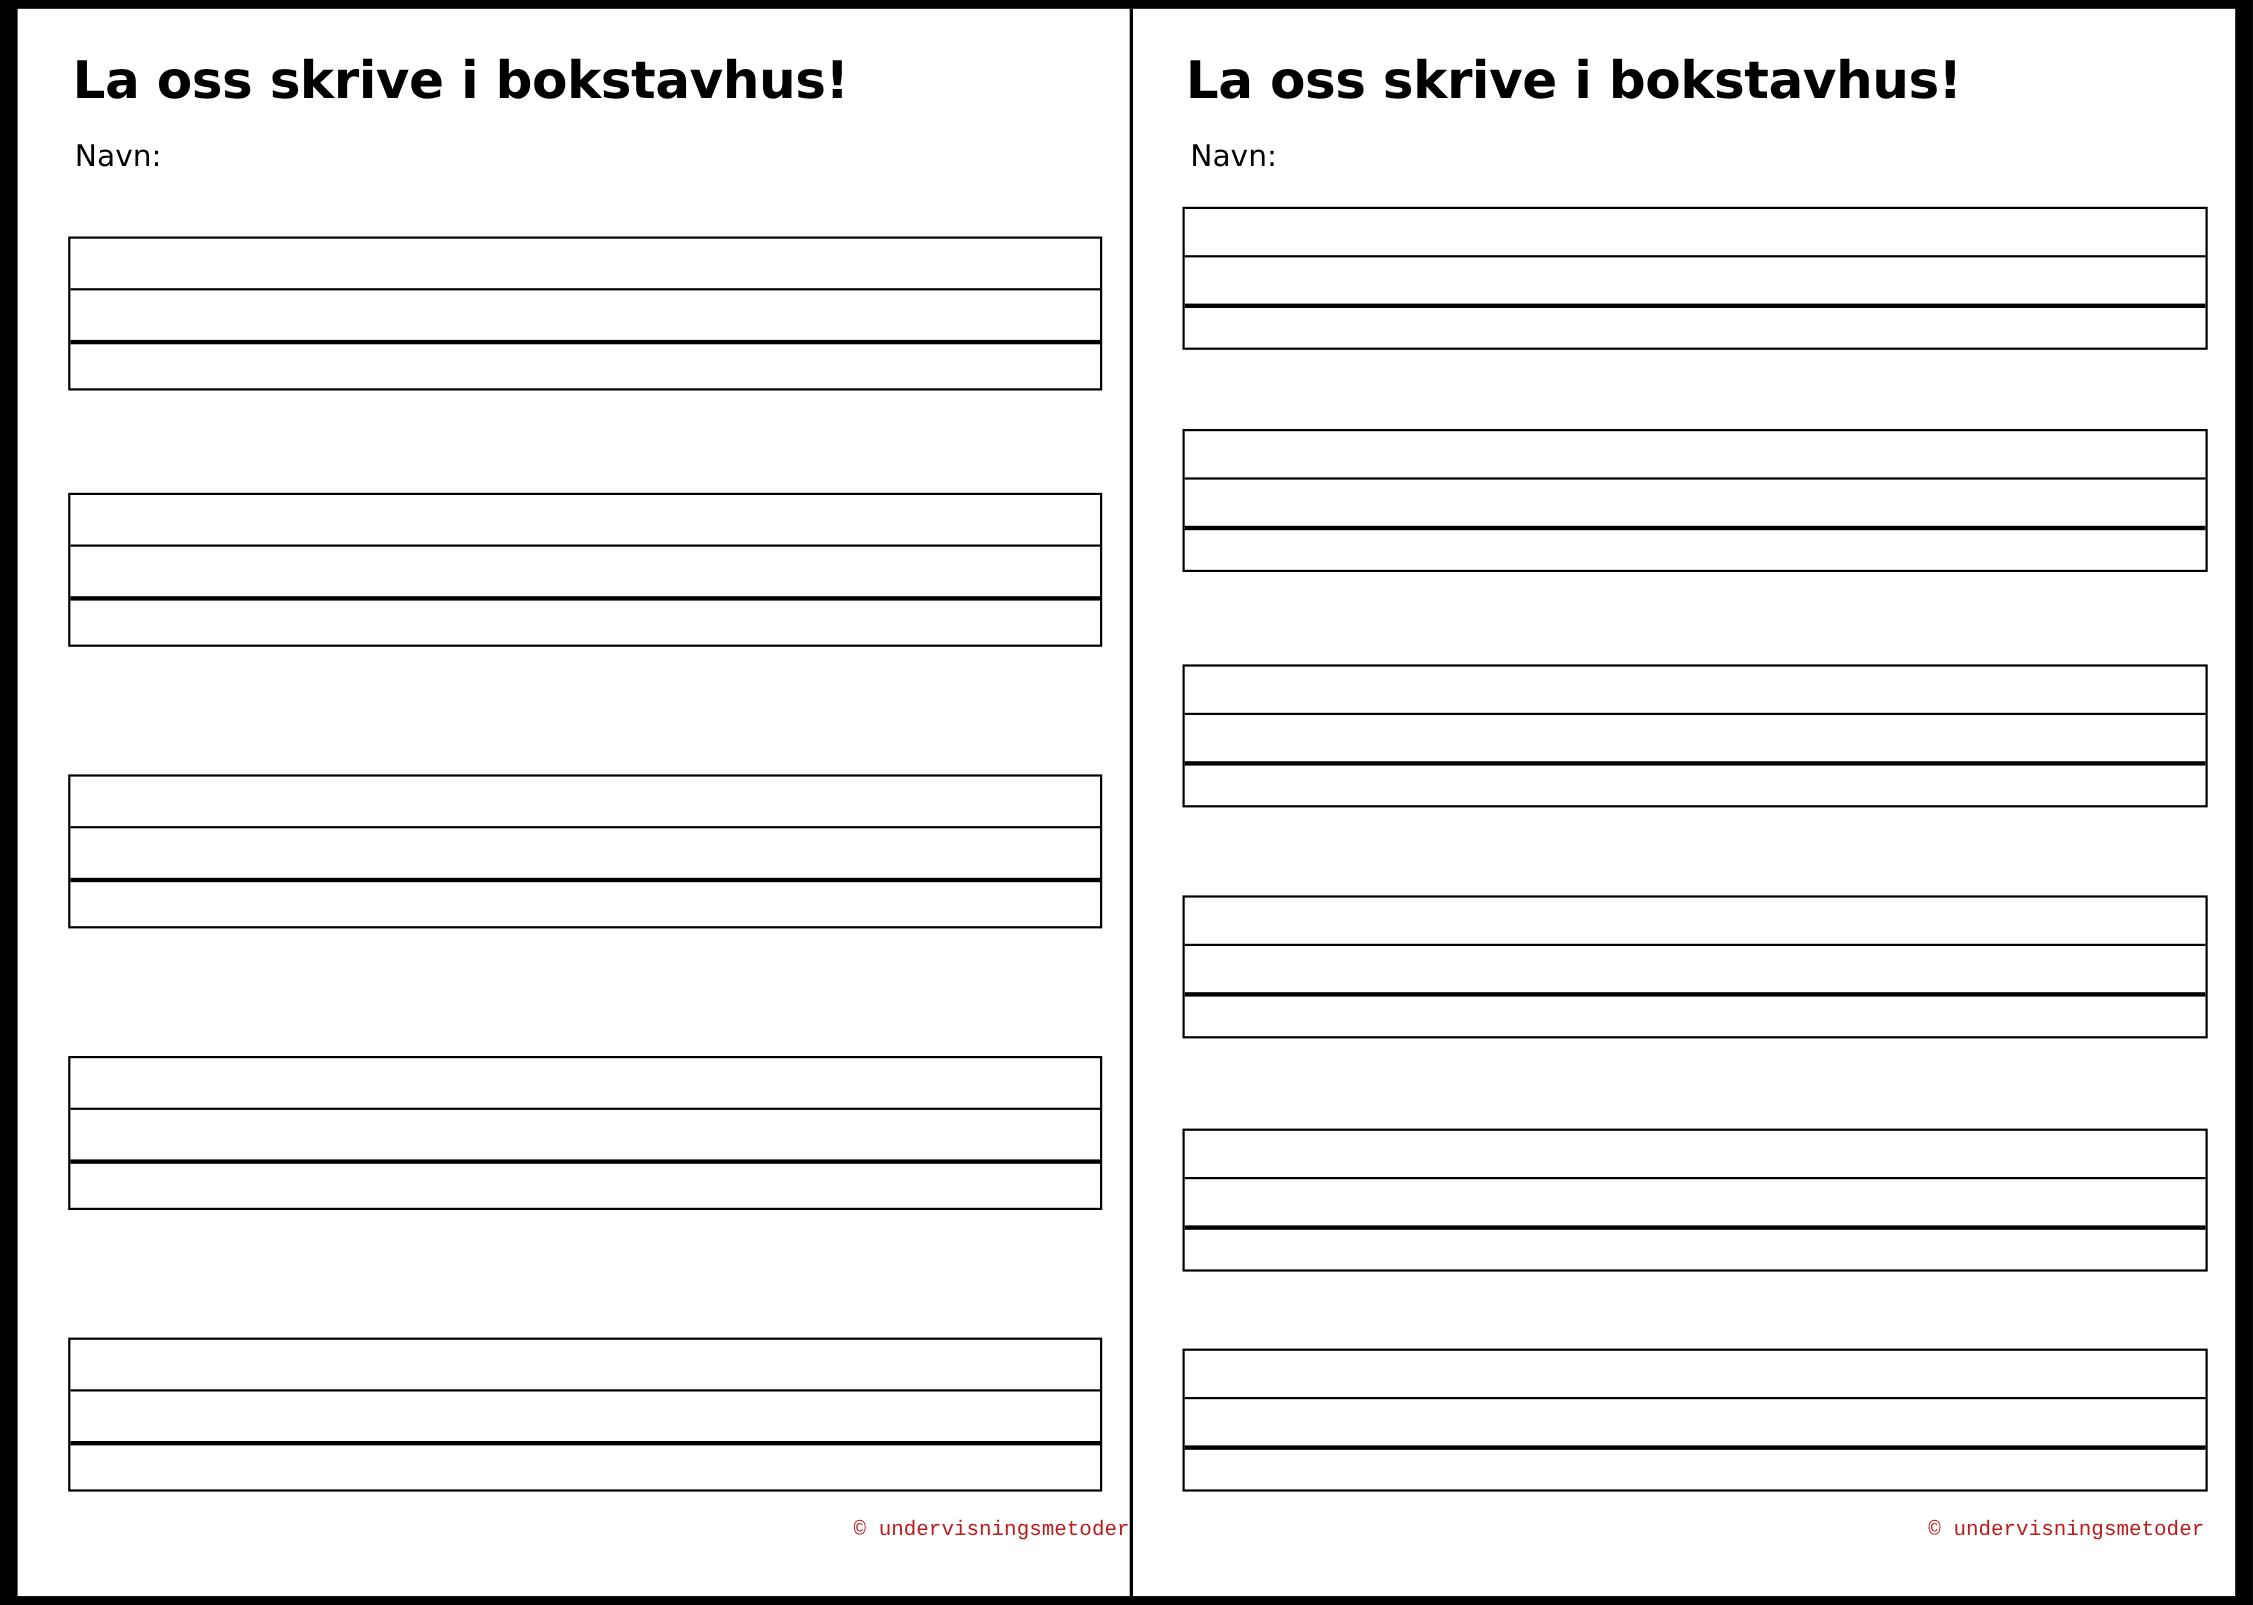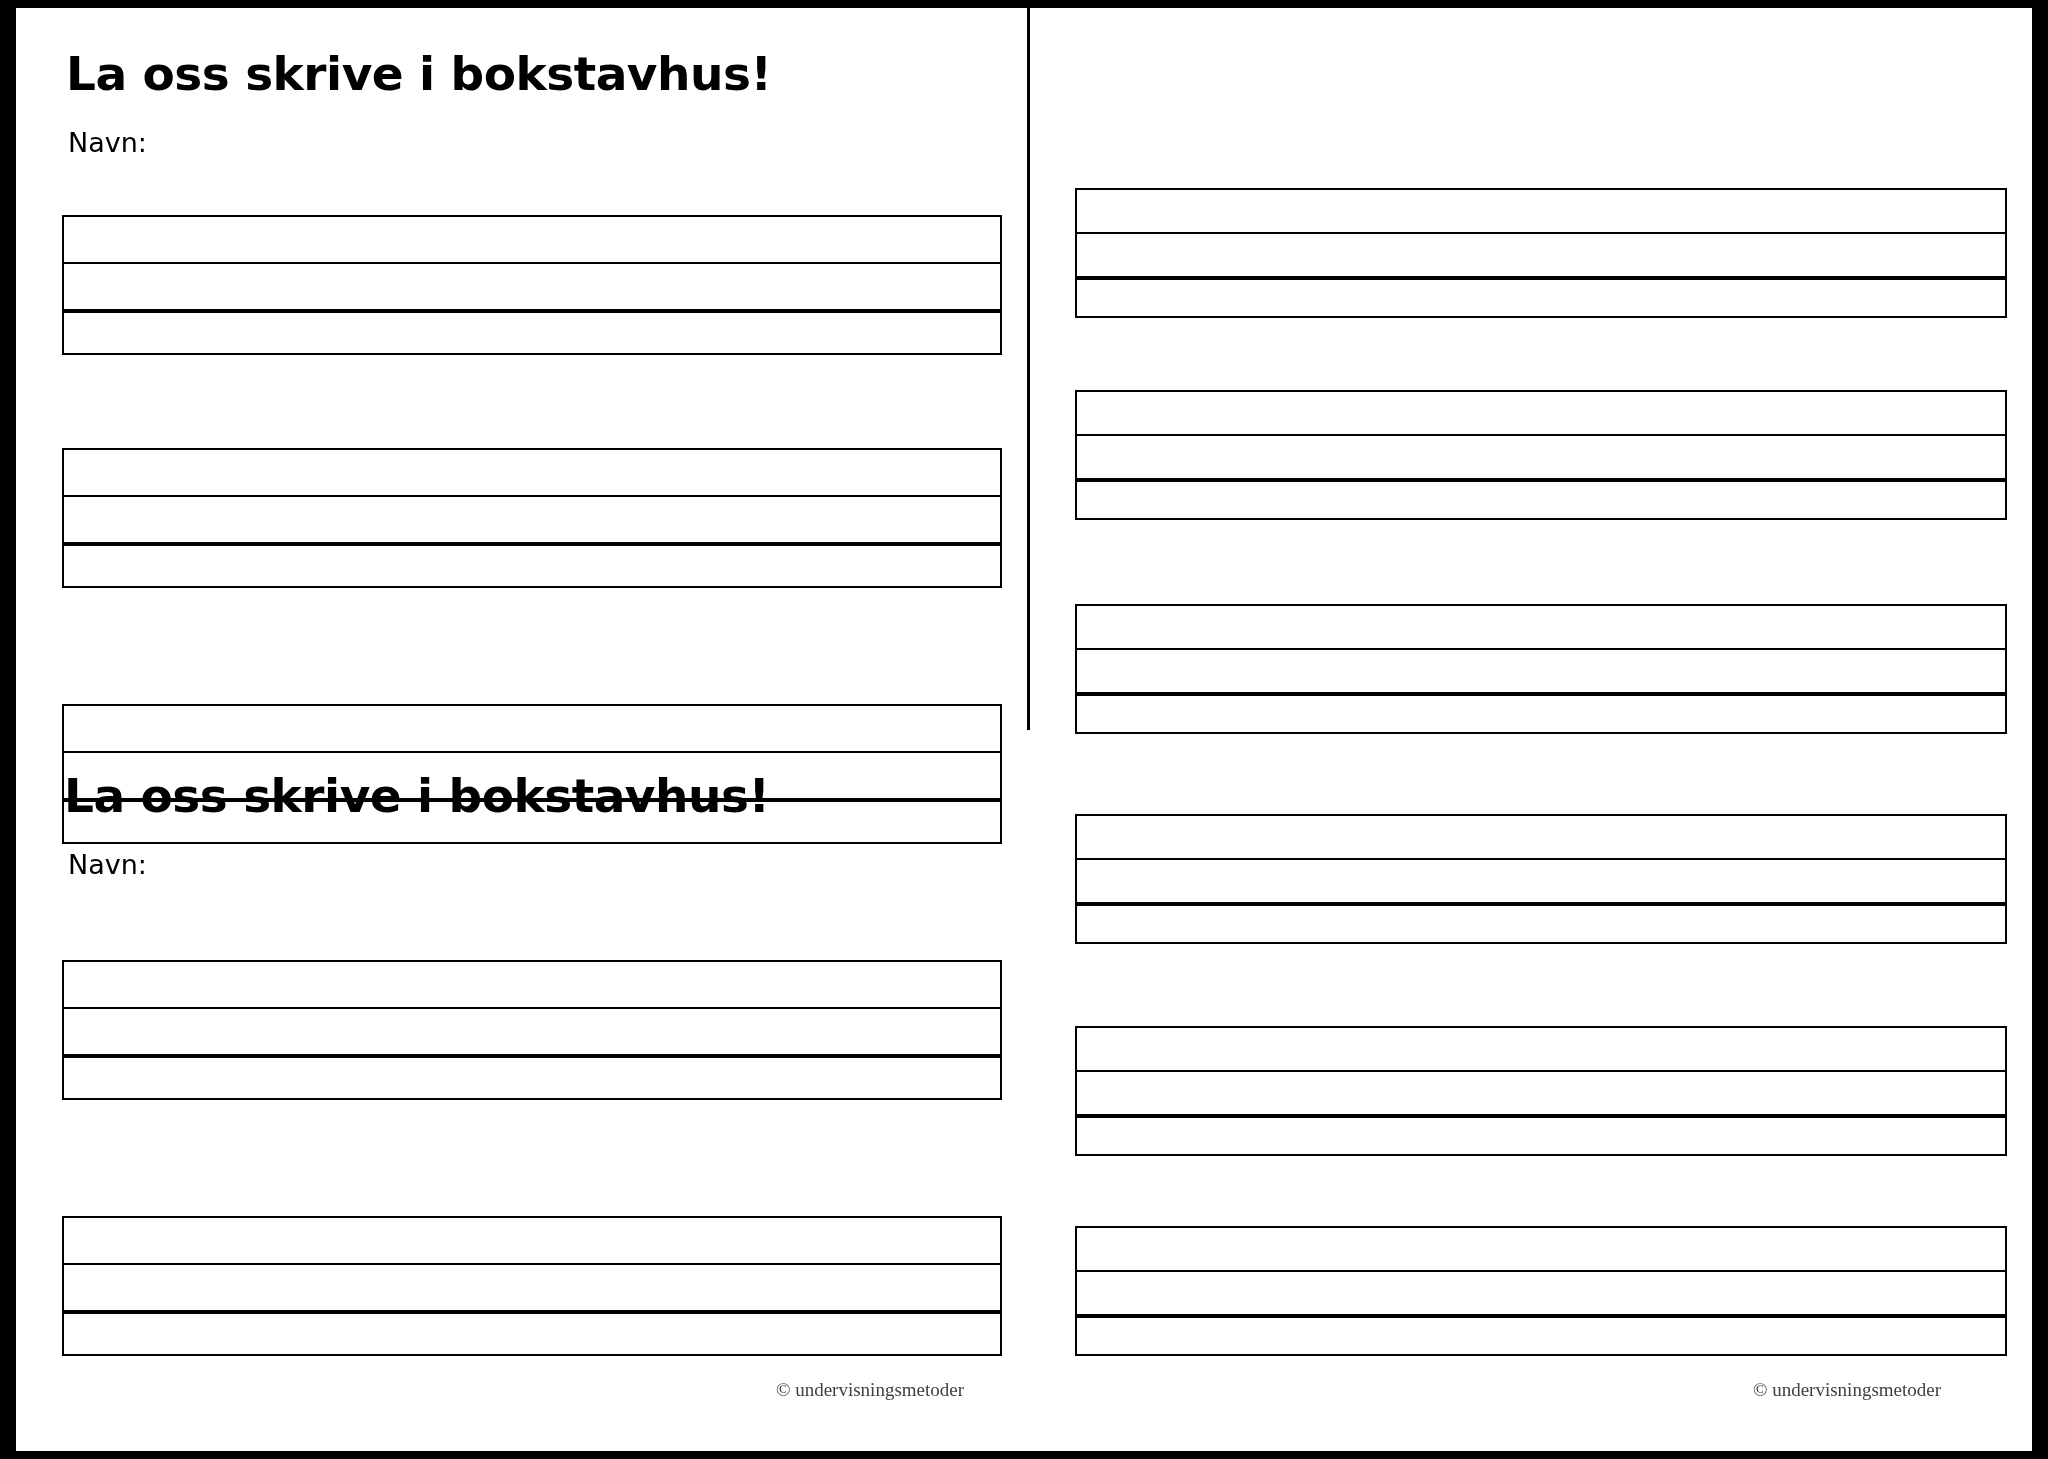--- a/index.html
+++ b/index.html
@@ -16,21 +16,20 @@
 
   .sheet {
     position: absolute;
     left: 16px;
     top: 8px;
     width: 2016px;
     height: 1443px;
     background: #ffffff;
     display: flex;
     box-sizing: border-box;
-    flex-direction: column;
   }
 
   .page {
     position: relative;
     box-sizing: border-box;
     height: 100%;
     padding: 24px 40px 0 40px;
   }
   .page-left {
     width: 1014px;
@@ -73,23 +72,23 @@
     right: 0;
     height: 0;
     border-top: 2px solid #000000;
   }
   .lines-group .inner-line.thick {
     border-top: 4px solid #000000;
   }
 
   .footer {
     position: absolute;
-    font-family: Liberation Serif, serif;
+    font-family: Liberation Mono, monospace;
     font-size: 19px;
-    color: #404040;
+    color: #b91c1c;
   }
   .footer-left { left: 760px; top: 1371px; }
   .footer-right { left: 1737px; top: 1371px; }
 </style>
 </head>
 <body>
 
 <div class="sheet">
 
   <div class="page page-left">

